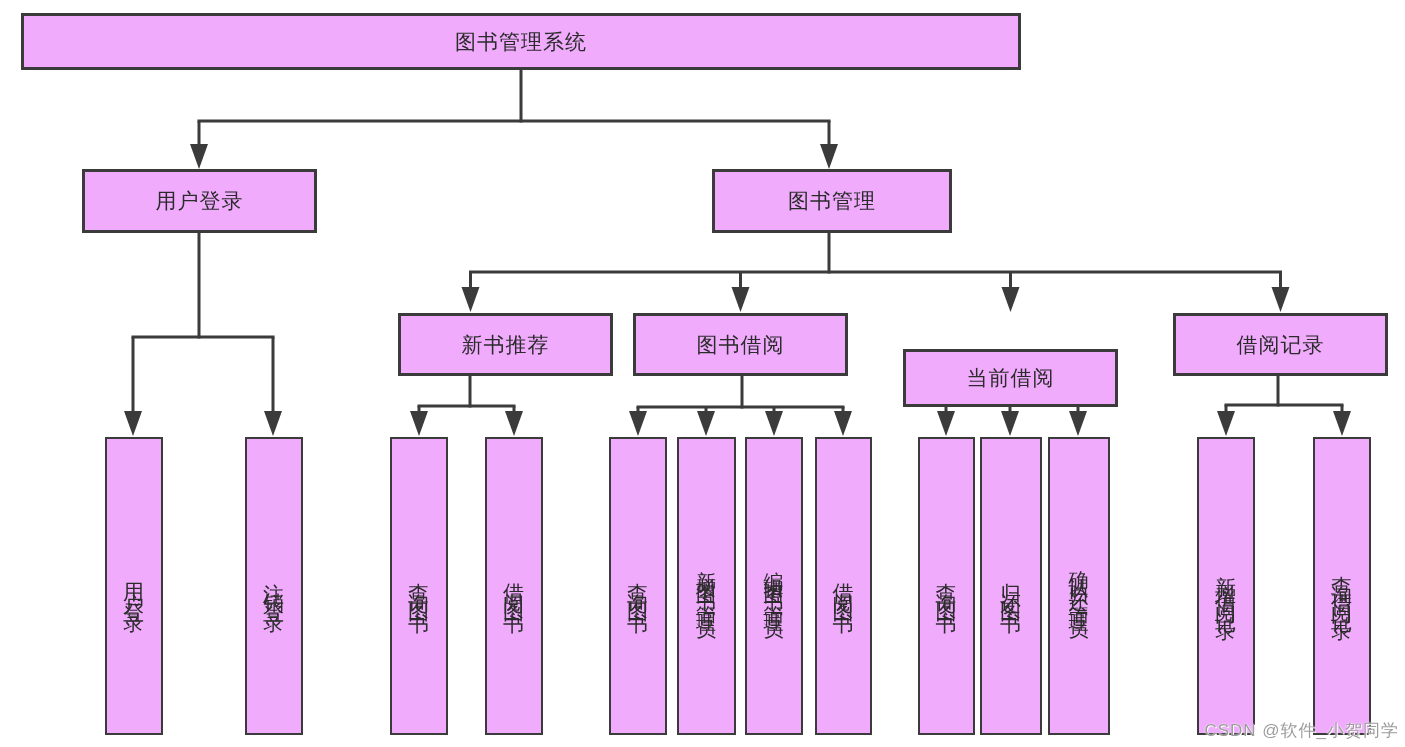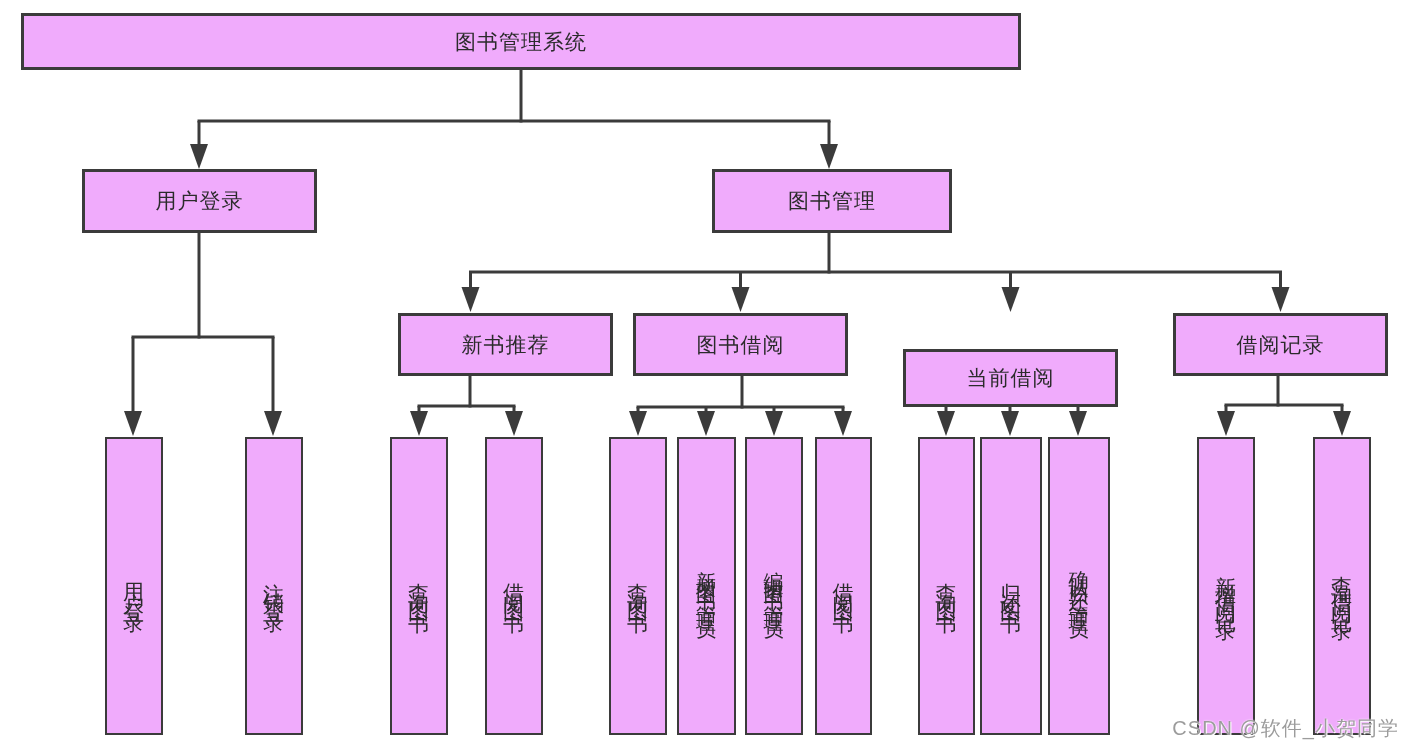--- a/index.html
+++ b/index.html
@@ -50,21 +50,21 @@
   .l7 {left:745px; width:58px;}
   .l8 {left:815px; width:57px;}
   .l9 {left:918px; width:57px;}
   .l10{left:980px; width:62px;}
   .l11{left:1048px;width:62px;}
   .l12{left:1197px;width:58px;}
   .l13{left:1313px;width:58px;}
   .watermark{
     position:absolute;
     right:6px;bottom:5px;
-    font-size:20px;
+    font-size:17px;
     color:#9c9c9c;
     text-shadow:0 0 2px #ffffff,1px 1px 0 #ffffff;
     letter-spacing:1px;
     z-index:5;
   }
 </style>
 </head>
 <body>
 
 <div class="stage">

